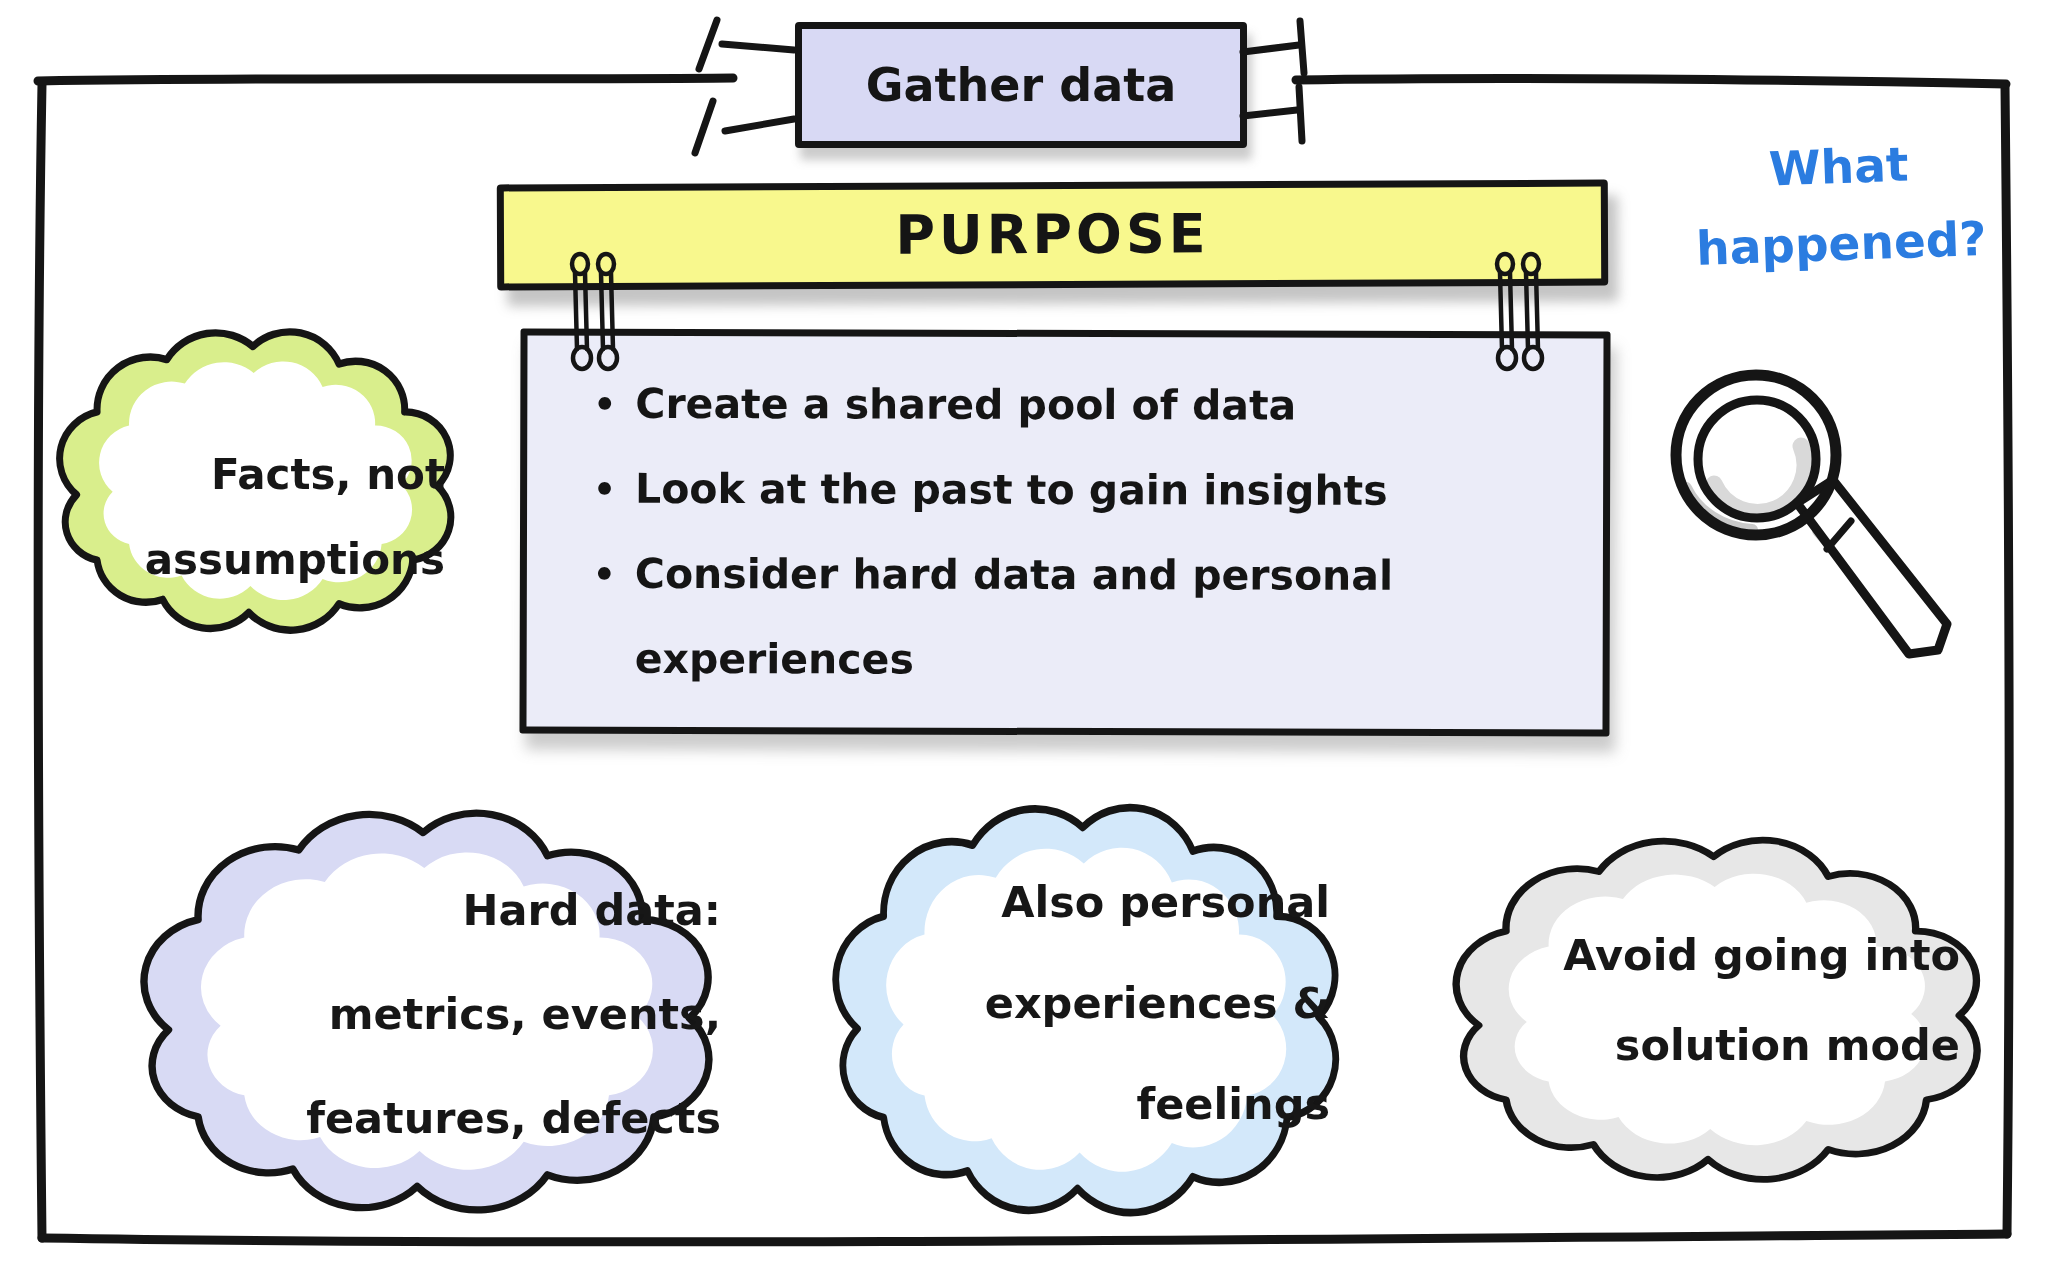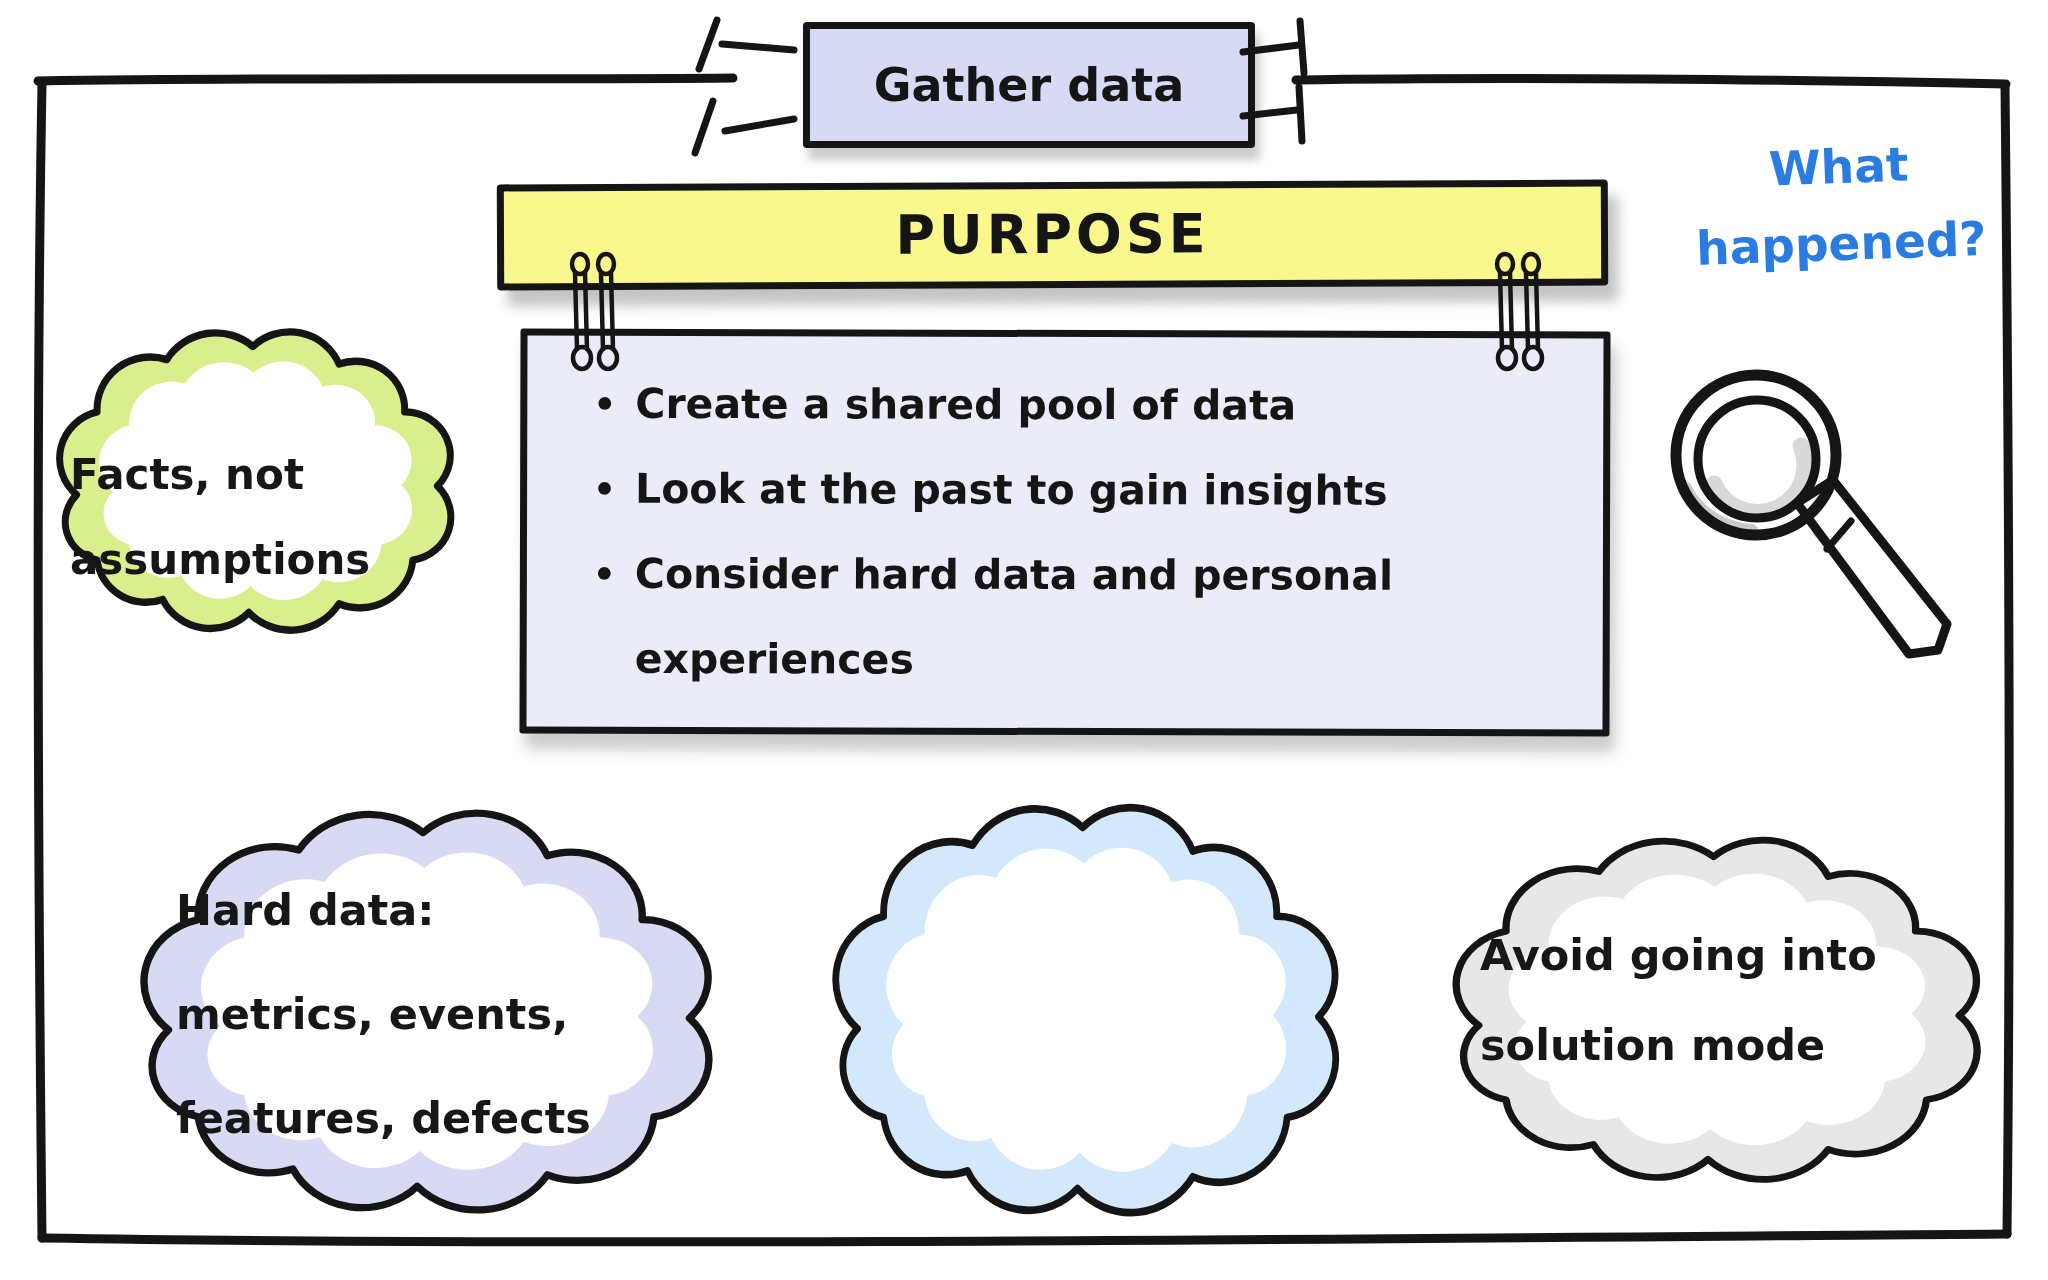--- a/index.html
+++ b/index.html
@@ -23,21 +23,20 @@
     border-radius:4px;
     text-align:center;
     color:#151515;
     font-weight:bold;
   }
   #gather-banner{
     left:795px;top:22px;width:452px;height:126px;
     background:#d8d9f4;
     font-size:46px;line-height:112px;
     box-shadow:5px 12px 10px rgba(110,110,110,.35);
-    margin-left:8px;
   }
   #purpose-banner{
     left:497px;top:182px;width:1111px;height:106px;
     background:#f8f88d;
     font-size:54px;line-height:92px;letter-spacing:4px;
     box-shadow:10px 16px 12px rgba(110,110,110,.40);
     transform:rotate(-0.25deg);
   }
   #notes-box{
     position:absolute;
@@ -68,21 +67,21 @@
   #question-text{
     position:absolute;
     left:1650px;top:128px;width:380px;
     text-align:center;
     font-size:47px;font-weight:bold;color:#2b7ce0;
     line-height:77px;
     transform:rotate(-2deg);
   }
   .cloud-text{
     position:absolute;
-    text-align:left;
+    text-align:right;
     font-weight:bold;color:#171717;
   }
   #cloud-text-facts   {left:70px;  top:432px; width:375px; font-size:42px; line-height:85px;}
   #cloud-text-hard    {left:176px; top:858px; width:545px; font-size:43px; line-height:104px;}
   #cloud-text-personal{left:850px; top:852px; width:480px; font-size:43px; line-height:101px;}
   #cloud-text-solution{left:1480px;top:910px; width:480px; font-size:43px; line-height:90px;}
 </style>
 </head>
 <body>
 
@@ -157,20 +156,23 @@
     <div id="question-text" class="multiline">What
 happened?</div>
 
     <div id="cloud-text-facts" class="cloud-text multiline">Facts, not
 assumptions</div>
 
     <div id="cloud-text-hard" class="cloud-text multiline">Hard data:
 metrics, events,
 features, defects</div>
 
+    <div id="cloud-text-personal" class="cloud-text multiline">Also personal
+experiences &amp;
+feelings</div>
 
     <div id="cloud-text-solution" class="cloud-text multiline">Avoid going into
 solution mode</div>
   </div>
 
   <svg id="layer-top" class="layer" width="2048" height="1280" viewBox="0 0 2048 1280">
 
     <g fill="none" stroke="#151515" stroke-width="7" stroke-linecap="round">
       <path d="M794 50 L722 44"></path>   
         <path d="M717 20 L699 69"></path>

